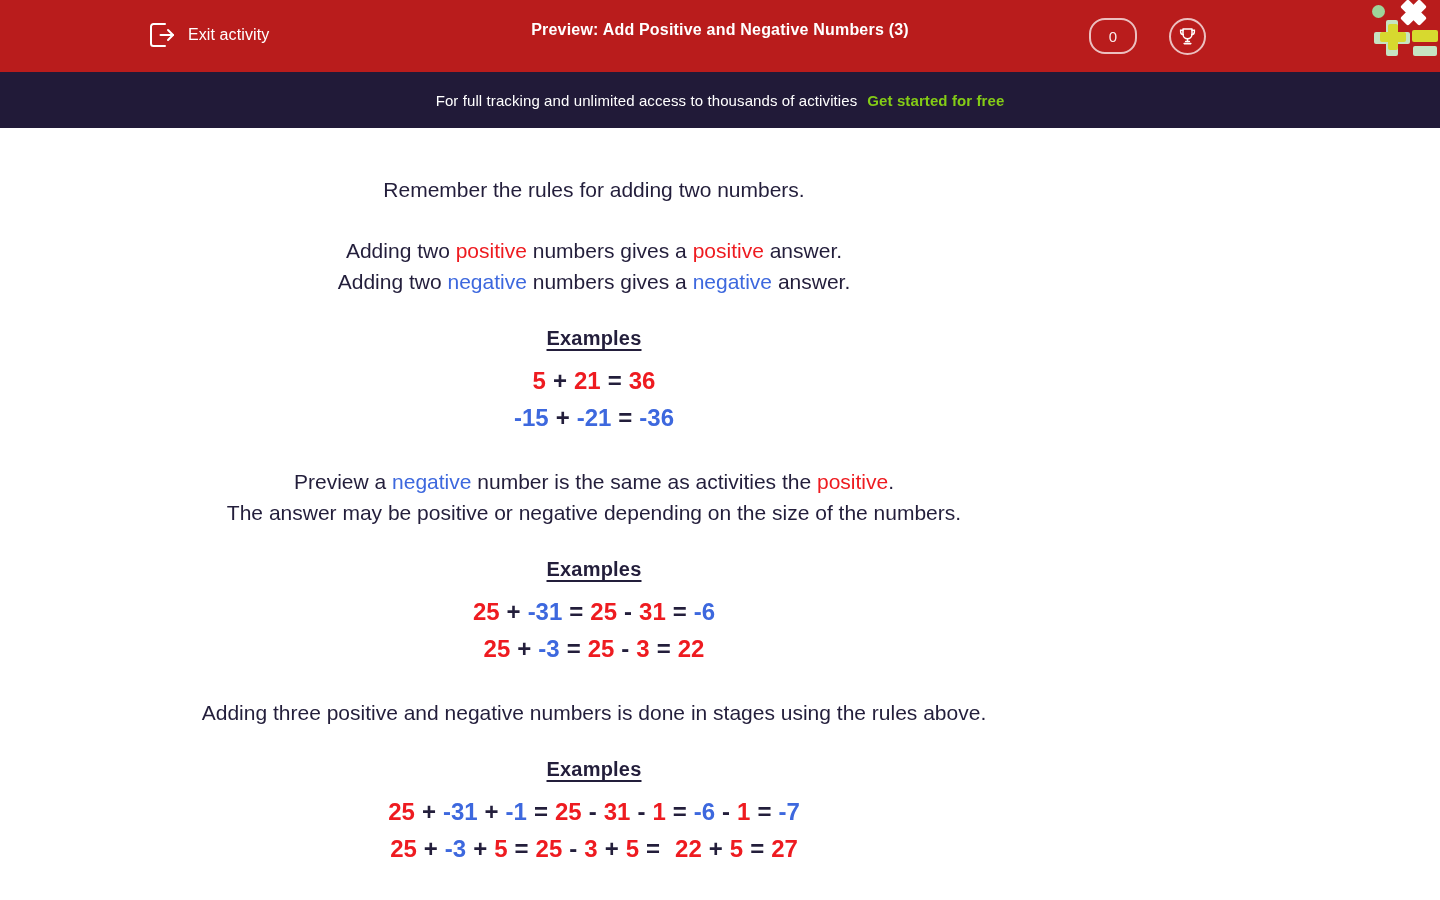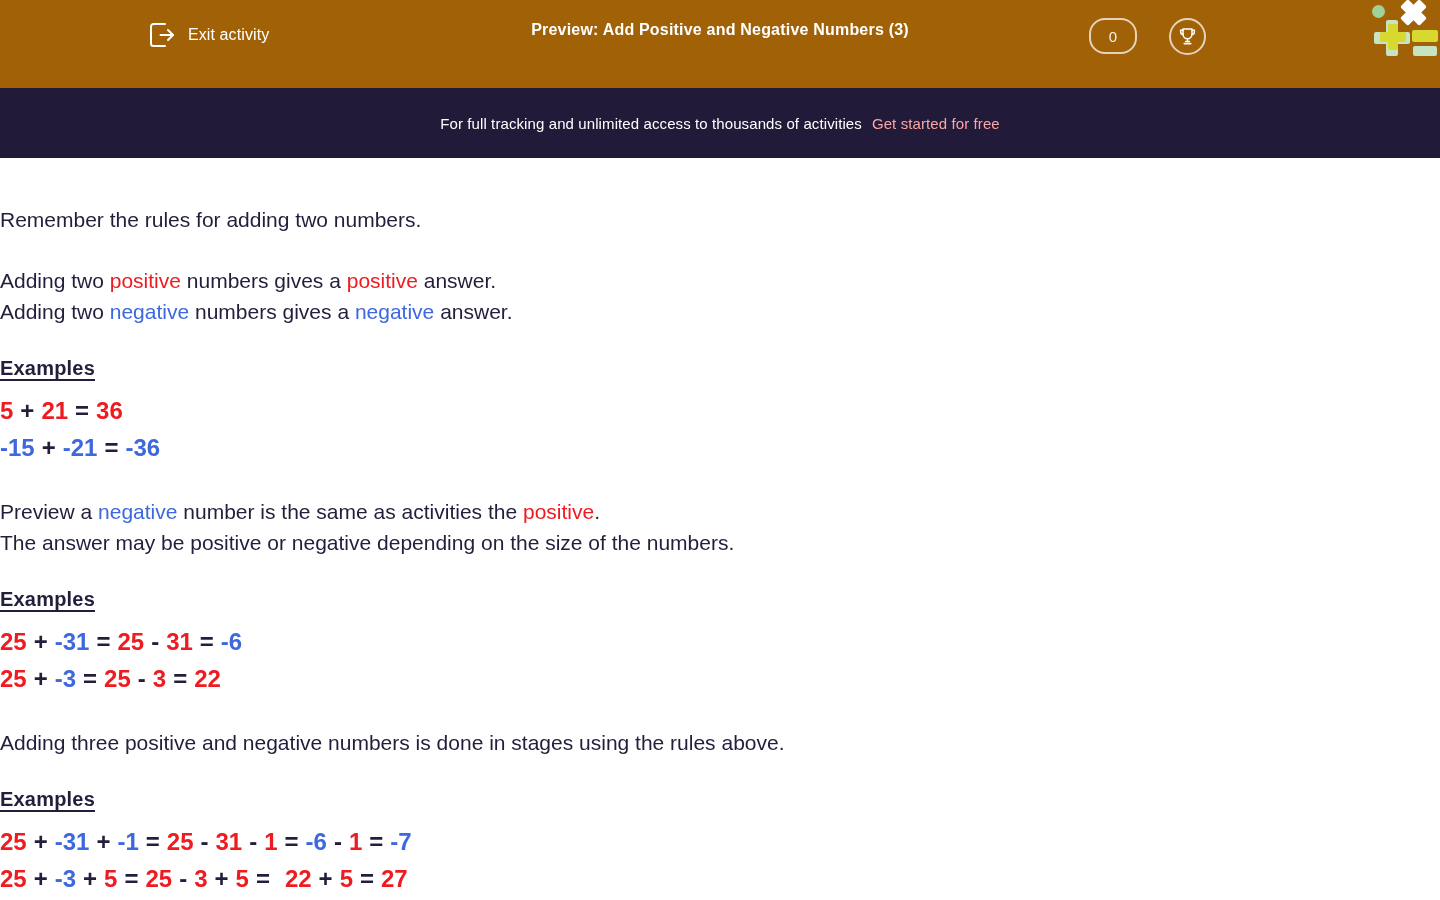--- a/index.html
+++ b/index.html
@@ -9,22 +9,22 @@
     height: 900px;
     background: #ffffff;
     font-family: "Liberation Sans", sans-serif;
     overflow: hidden;
   }
 
   
   .topbar {
     position: relative;
     width: 1440px;
-    height: 88px;
-    background: #a16207;
+    height: 72px;
+    background: #b91c1c;
     display: flex;
     align-items: center;
     overflow: hidden;
   }
 
   .exit-activity {
     position: absolute;
     left: 148px;
     top: 21px;
     display: flex;
@@ -127,41 +127,42 @@
   }
   .deco-minus-l {
     position: absolute; left: 53px; top: 46px;
     width: 24px; height: 10px; border-radius: 2px;
     background: #C6E3C2;
   }
 
   
   .promo {
     width: 1440px;
-    height: 70px;
+    height: 56px;
     background: #211A38;
     display: flex;
     align-items: center;
     justify-content: center;
     color: #ffffff;
     font-size: 15px;
     letter-spacing: .1px;
   }
   .promo .promo-text { color: #ffffff; }
   .promo .promo-cta {
-    color: #fca5a5;
-    font-weight: 400;
+    color: #84cc16;
+    font-weight: 700;
     margin-left: 10px;
     cursor: pointer;
   }
 
   
   .lesson {
     width: 1188px;
     padding-top: 46px;
+    text-align: center;
     color: #231E3B;
   }
 
   .line {
     font-size: 21px;
     line-height: 31px;
     color: #231E3B;
     white-space: nowrap;
   }
 

